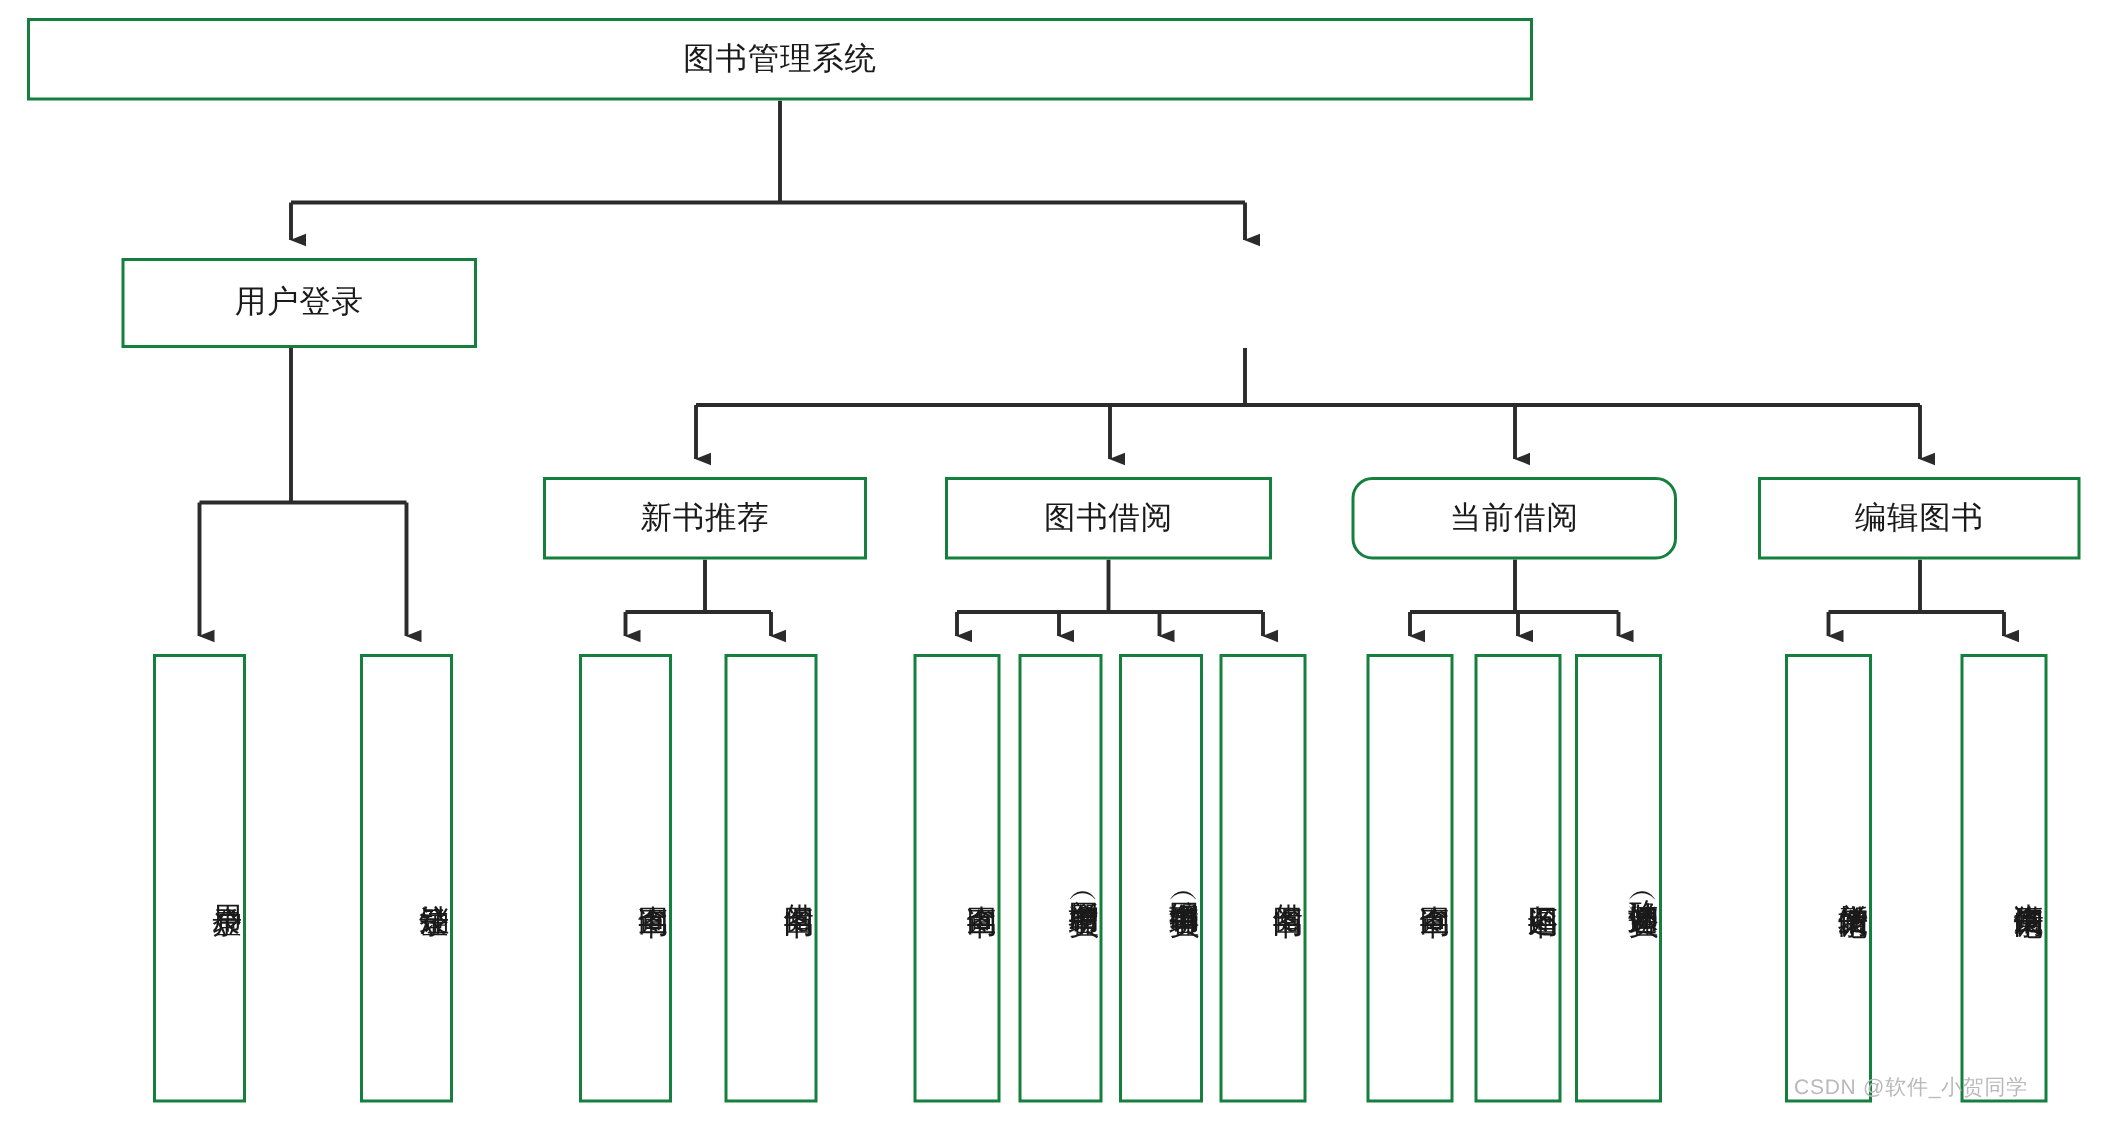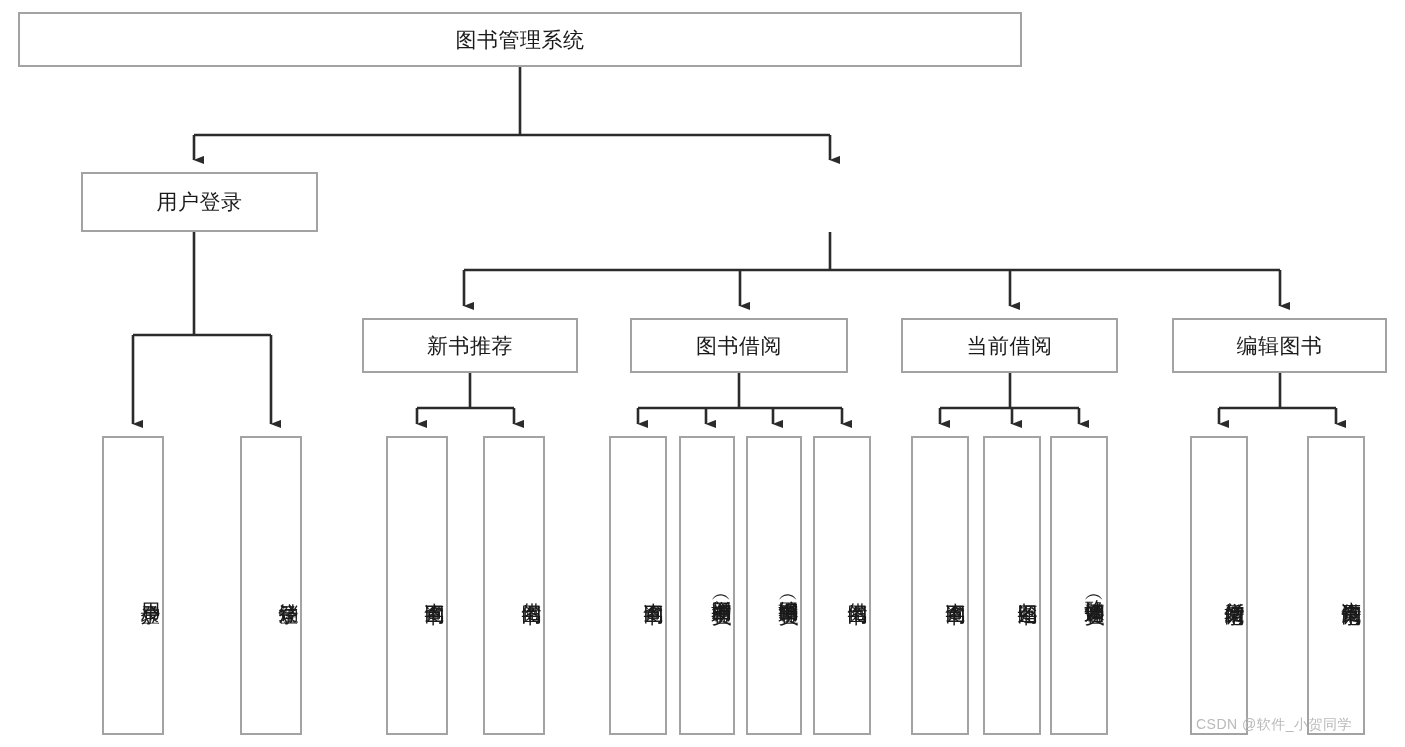--- a/index.html
+++ b/index.html
@@ -20,21 +20,21 @@
   #edges {
     position: absolute;
     left: 0;
     top: 0;
     width: 1405px;
     height: 747px;
   }
   .node {
     position: absolute;
     box-sizing: border-box;
-    border: 2px solid #a3a3a3;
+    border: 2px solid #15803d;
     background: #ffffff;
     display: flex;
     align-items: center;
     justify-content: center;
     color: #1a1a1a;
   }
   .node-h {
     font-size: 21px;
     letter-spacing: 0.5px;
     line-height: 1.1;
@@ -106,21 +106,21 @@
         <path d="M1336,408 L1336,424" marker-end="url(#arrowhead)"></path>
       </g>
   </svg>
 
   <div class="node node-h" style="left: 18px; top: 12px; width: 1004px; height: 55px;">图书管理系统</div>
 
   <div class="node node-h" style="left: 81px; top: 172px; width: 237px; height: 60px;">用户登录</div>
 
   <div class="node node-h" style="left: 630px; top: 318px; width: 218px; height: 55px;">图书借阅</div>
   <div class="node node-h" style="left: 362px; top: 318px; width: 216px; height: 55px;">新书推荐</div>
-  <div class="node node-h" style="left: 901px; top: 318px; width: 217px; height: 55px;">当前借阅</div>
+  <div class="node node-h" style="left: 901px; top: 318px; width: 217px; height: 55px; border-radius: 14px;">当前借阅</div>
   <div class="node node-h" style="left: 1172px; top: 318px; width: 215px; height: 55px;">编辑图书</div>
 
   <div class="node node-v" style="left: 102px; top: 436px; width: 62px; height: 299px;">用户登录</div>
   <div class="node node-v" style="left: 240px; top: 436px; width: 62px; height: 299px;">注销登录</div>
   <div class="node node-v" style="left: 386px; top: 436px; width: 62px; height: 299px;">查询图书</div>
   <div class="node node-v" style="left: 483px; top: 436px; width: 62px; height: 299px;">借阅图书</div>
   <div class="node node-v" style="left: 609px; top: 436px; width: 58px; height: 299px;">查询图书</div>
   <div class="node node-v" style="left: 679px; top: 436px; width: 56px; height: 299px;">新增图书（管理员）</div>
   <div class="node node-v" style="left: 746px; top: 436px; width: 56px; height: 299px;">编辑图书（管理员）</div>
   <div class="node node-v" style="left: 813px; top: 436px; width: 58px; height: 299px;">借阅图书</div>

